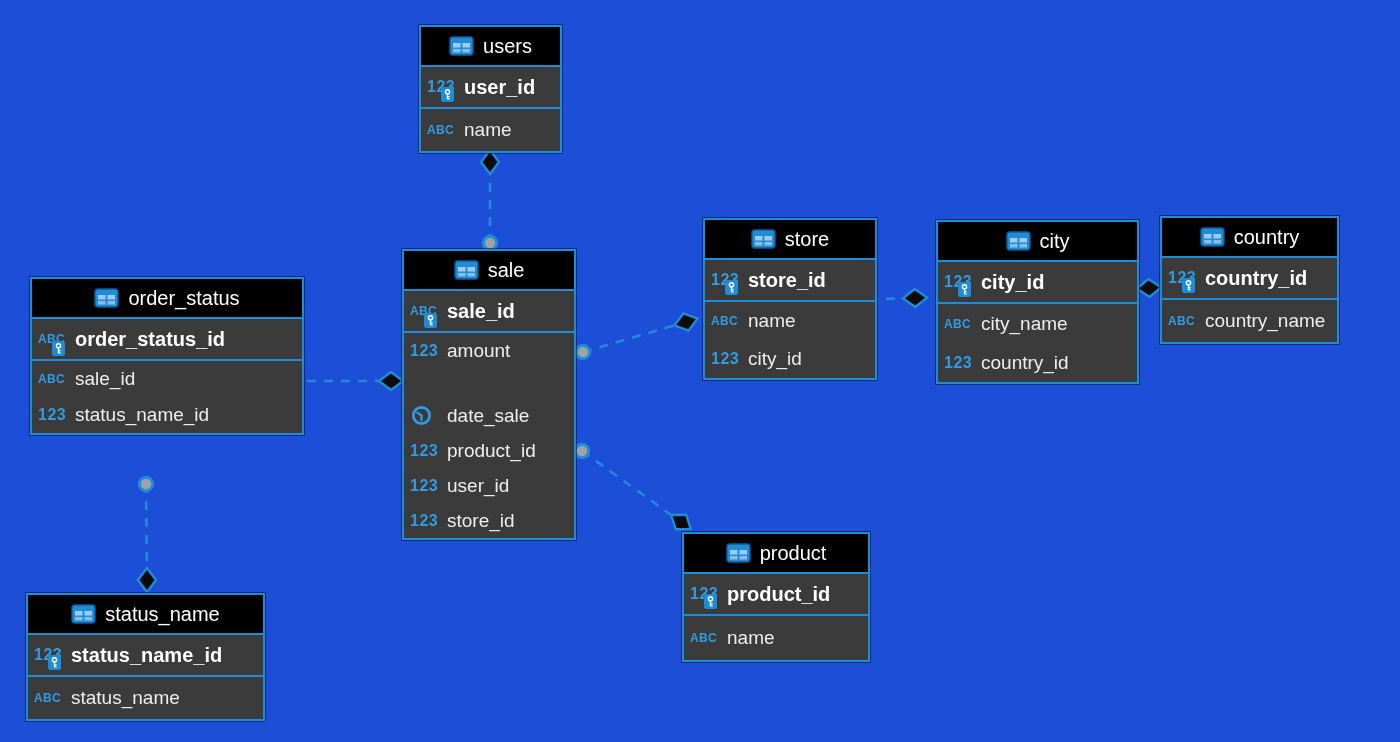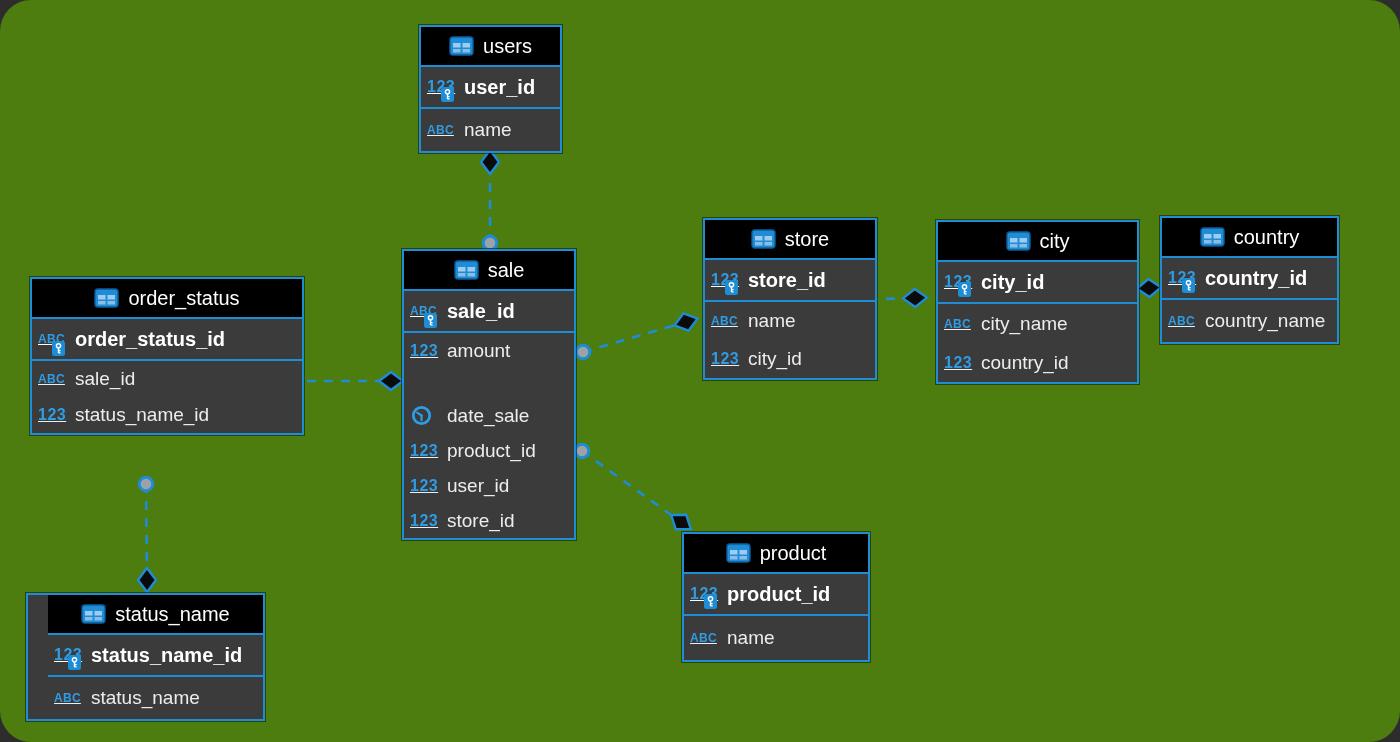--- a/index.html
+++ b/index.html
@@ -1,20 +1,19 @@
 <!DOCTYPE html>
 <html><head>
 <meta charset="utf-8">
 <style>
   html,body { margin:0; padding:0; background:#2d2d2d; }
   #canvas {
     position:relative; width:1400px; height:742px; overflow:hidden;
-    background:#4d7c0f;
+    background:#1d4ed8;
     font-family:"Liberation Sans", sans-serif;
-    border-radius:31px;
     -webkit-font-smoothing:antialiased;
   }
   #relations { position:absolute; left:0; top:0; width:1400px; height:742px; }
   .entity {
     position:absolute; box-sizing:border-box;
     background:#3b3b3b; border:2px solid #1f8cd6;
     box-shadow:0 0 0 1px rgba(0,0,0,.45);
   }
   .ent-header {
     height:38px; background:#000; border-bottom:2px solid #1f8cd6;
@@ -22,21 +21,21 @@
     color:#fff; font-size:20px; white-space:nowrap; cursor:default;
   }
   .ent-keys { border-bottom:2px solid #1f8cd6; }
   .col-row {
     display:flex; align-items:center; padding-left:6px;
     color:#ededed; font-size:19px; white-space:nowrap; cursor:default;
   }
   .ent-keys .col-row { font-weight:bold; color:#fff; font-size:20px; }
   .type-icon {
     position:relative; width:37px; min-width:37px;
-    display:flex; align-items:center; justify-content:flex-start;text-decoration:underline;
+    display:flex; align-items:center; justify-content:flex-start;
   }
   .t-num { color:#2f9ce3; font-size:16px; font-weight:600; letter-spacing:.5px; }
   .t-abc { color:#2f9ce3; font-size:12px; font-weight:bold; letter-spacing:.3px; }
   .key-badge { position:absolute; left:14px; top:9px; }
   .col-name { pointer-events:none; }
 </style>
 </head>
 <body>
 
 <div id="canvas">
@@ -210,21 +209,21 @@
             <span class="col-name">sale_id</span>
           </div>
           <div class="col-row" style="height: 36px;">
             <span class="type-icon">
               <span class="t-num">123</span>
             </span>
             <span class="col-name">status_name_id</span>
           </div>
         </div>
       </div>
-      <div class="entity" style="left: 26px; top: 593px; width: 239px; padding-left: 20px;">
+      <div class="entity" style="left: 26px; top: 593px; width: 239px;">
         <div class="ent-header">
           <svg width="25" height="20">
             <rect x="1" y="1" width="23" height="18" rx="3" fill="#1f8cd6" stroke="#0d5e9c" stroke-width="1.4"></rect>
             <rect x="4" y="7" width="7.5" height="4.5" fill="#9ecbf0"></rect>
             <rect x="13.5" y="7" width="7.5" height="4.5" fill="#9ecbf0"></rect>
             <rect x="4" y="13" width="7.5" height="3.5" fill="#8abde6"></rect>
             <rect x="13.5" y="13" width="7.5" height="3.5" fill="#8abde6"></rect>
           </svg>
           <span>status_name</span>
         </div>

